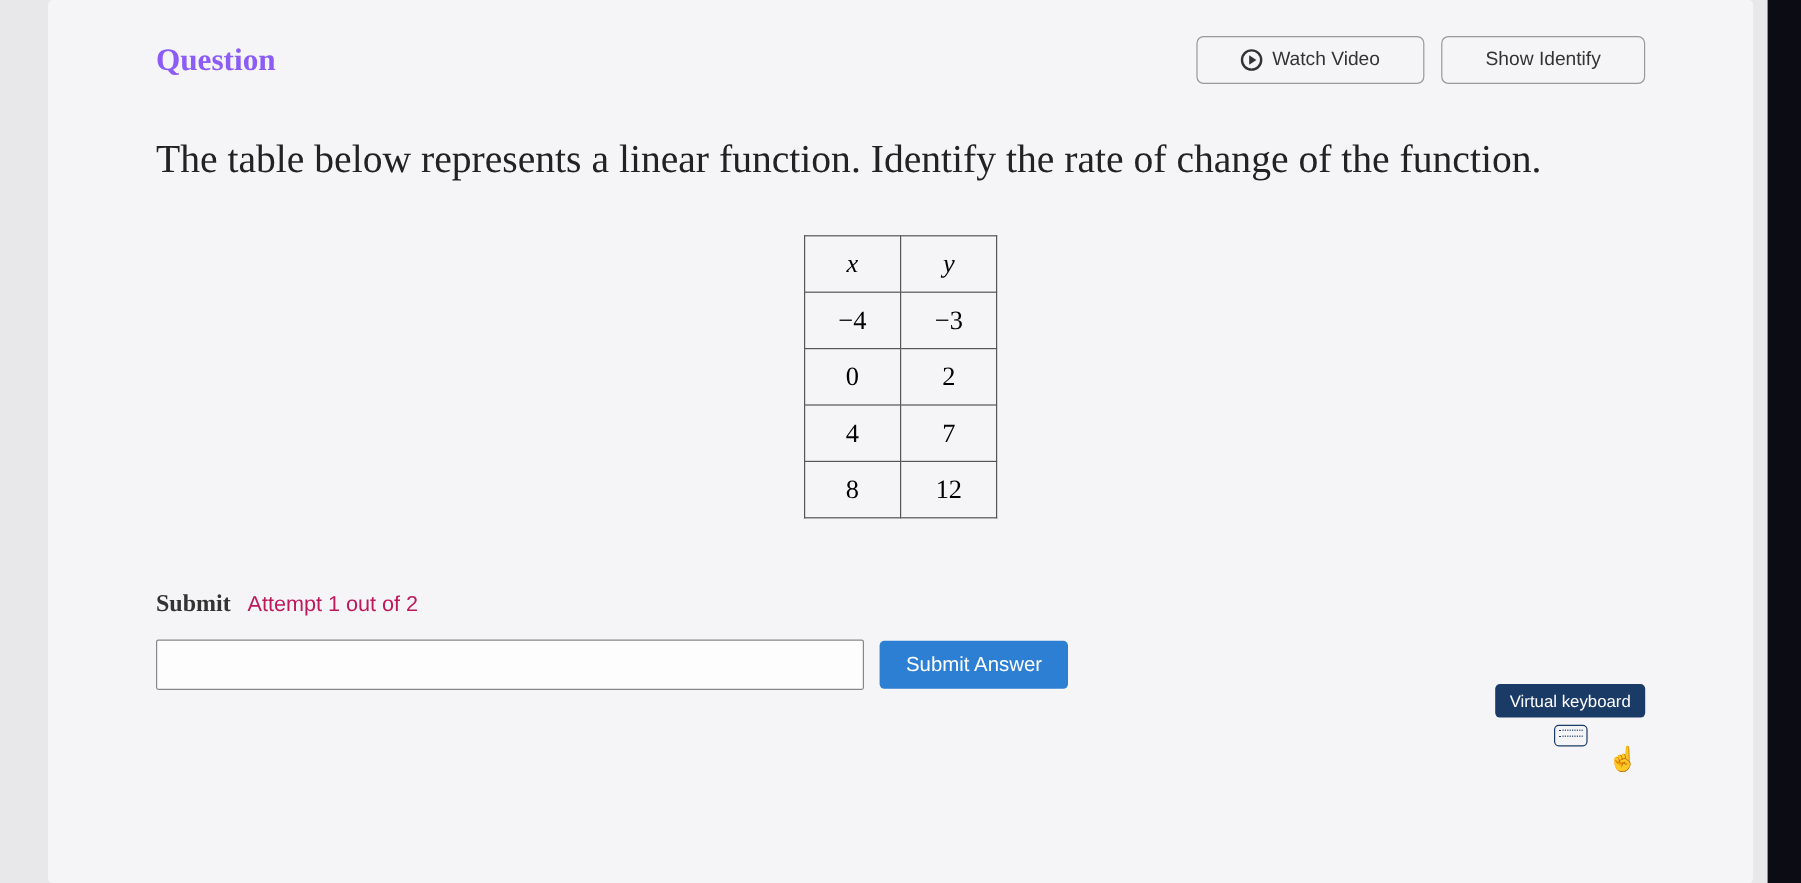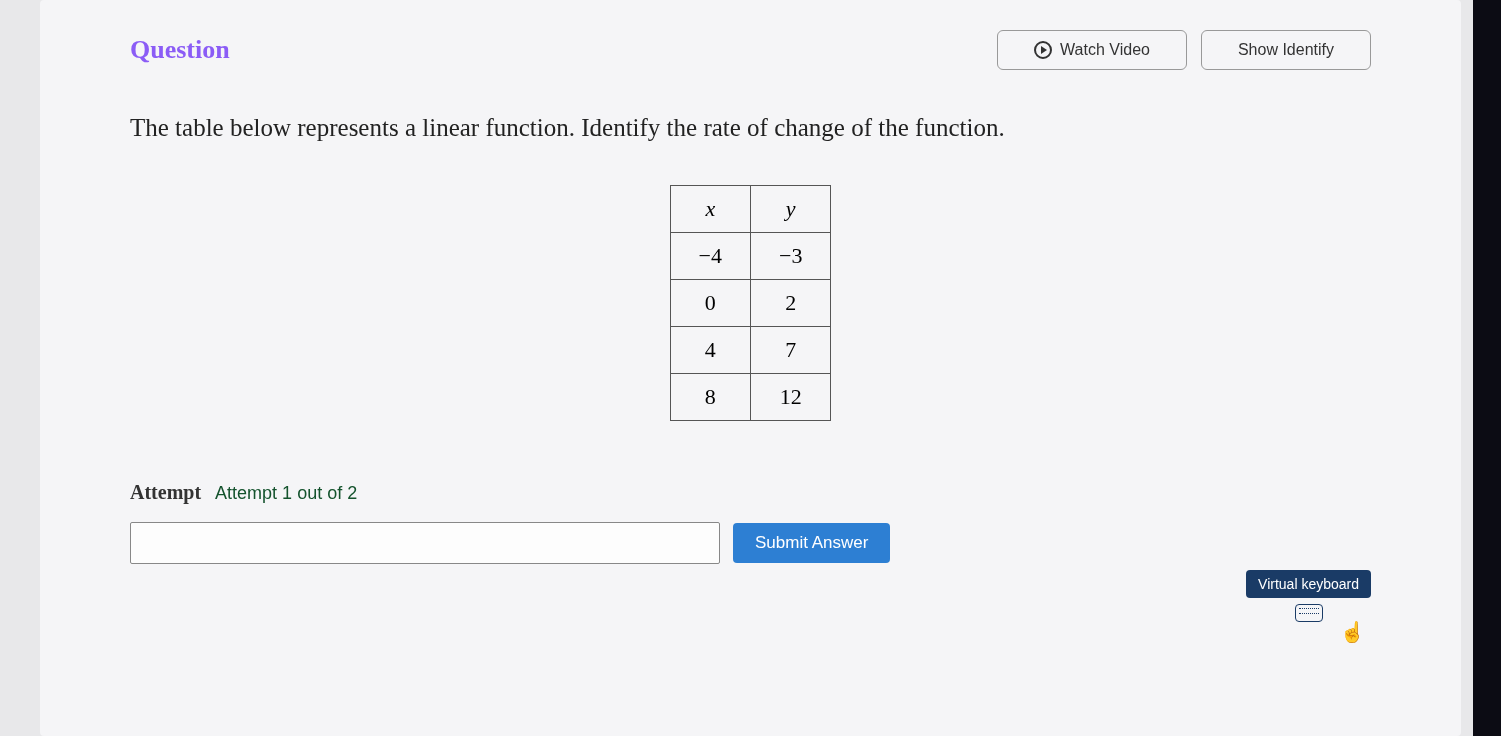--- a/index.html
+++ b/index.html
@@ -58,21 +58,21 @@
     }
     .btn-outline .play-circle::after {
       content: "";
       width: 0; height: 0;
       border-left: 6px solid #333;
       border-top: 4px solid transparent;
       border-bottom: 4px solid transparent;
       margin-left: 2px;
     }
     .prompt-text {
-      font-size: 25px;
+      font-size: 33px;
       color: #222;
       margin-bottom: 40px;
       line-height: 1.4;
     }
     .data-table {
       border-collapse: collapse;
       margin: 0 auto 60px auto;
     }
     .data-table td, .data-table th {
       border: 1px solid #555;
@@ -89,21 +89,21 @@
       gap: 14px;
       margin-bottom: 18px;
     }
     .answer-label {
       font-weight: bold;
       font-size: 20px;
       color: #333;
     }
     .attempt-text {
       font-size: 18px;
-      color: #14532d;
+      color: #be185d;
       font-family: -apple-system, 'Segoe UI', Arial, sans-serif;
     }
     .answer-input-row {
       display: flex;
       align-items: center;
       gap: 13px;
     }
     .answer-input {
       width: 590px;
       height: 42px;
@@ -210,21 +210,21 @@
       <td>7</td>
     </tr>
     <tr>
       <td>8</td>
       <td>12</td>
     </tr>
   </tbody>
     </table>
 
   <div class="answer-row">
-    <span class="answer-label">Attempt</span>
+    <span class="answer-label">Submit</span>
     <span class="attempt-text">Attempt 1 out of 2</span>
   </div>
 
   <div class="answer-input-row">
     <input type="text" class="answer-input" value="" style="">
     <button class="submit-btn">
       <span>Submit Answer</span>
     </button>
   </div>
 

